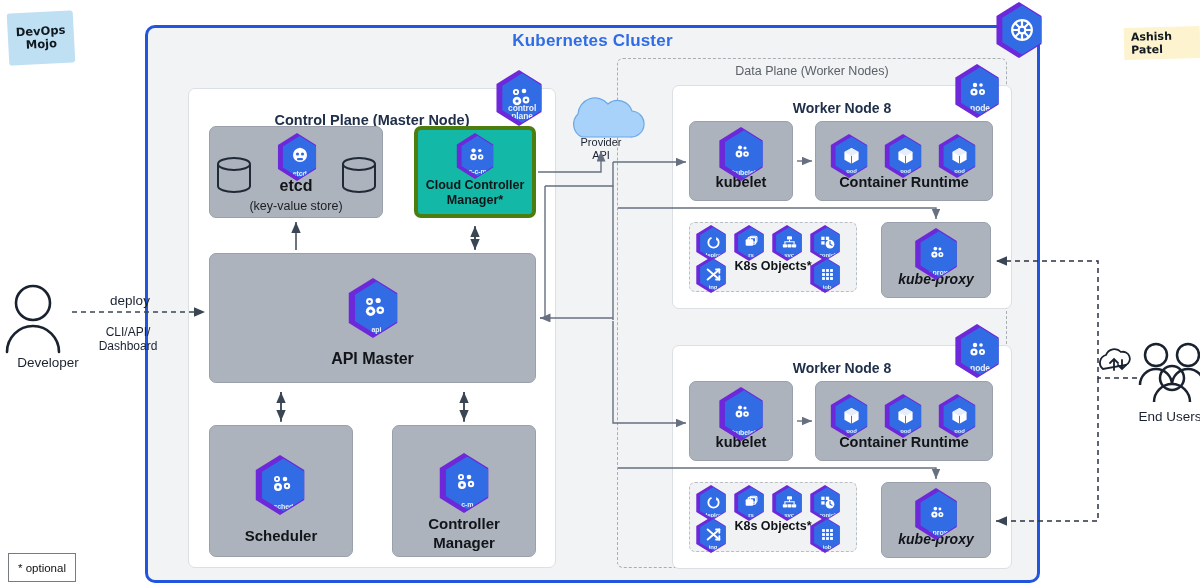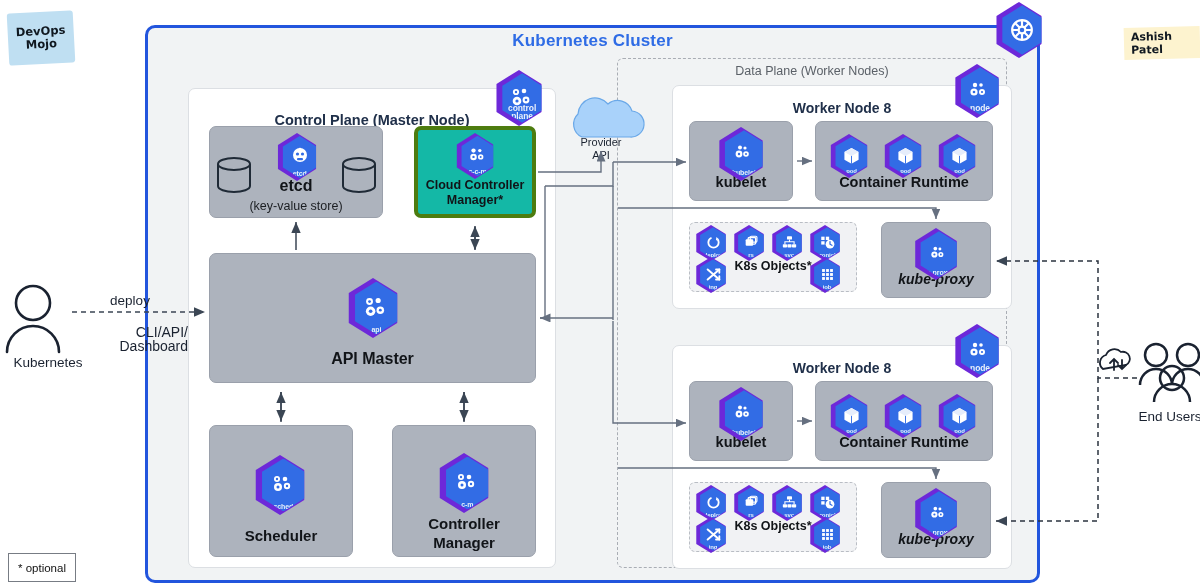--- a/index.html
+++ b/index.html
@@ -123,22 +123,22 @@
   .hex.big .cap { font-size:8.5px; line-height:8.5px; bottom:4%; }
   .hex.sm .cap { font-size:6px; line-height:6px; }
 
   
   #developer-label { left:0px; top:355px; width:96px; text-align:center;
       font-size:13.5px; color:#1a2230;}
   #endusers-label { left:1125px; top:409px; width:90px; text-align:center;
       font-size:13.5px; color:#1a2230;}
   #kubectl-label { left:70px; top:293px; width:120px; text-align:center;
       font-size:13.5px; color:#1a2230;}
-  #cliapi-label { left:68px; top:325px; width:120px; text-align:right;
-      font-size:14px; color:#1a2230; line-height:14px;}
+  #cliapi-label { left:68px; top:325px; width:120px; text-align:center;
+      font-size:12px; color:#1a2230; line-height:14px;}
 
   #cloudapi-text {
     left:565px; top:123px; width:72px; text-align:center;
     font-size:11px; color:#1a2230; line-height:13px;
   }
 
   
   #logo-note {
     left:8px; top:12px; width:66px; height:52px;
     background:#bfdff2; transform:rotate(-3deg);
@@ -233,21 +233,21 @@
   <div class="abs gbox" id="w2-runtime">
     <div class="boxlabel runtime-label">Container Runtime</div>
   </div>
   <div class="abs objbox" id="w2-objects">
     <div class="obj-label">K8s Objects*</div>
   </div>
   <div class="abs gbox" id="w2-kproxy">
     <div class="boxlabel kproxy-label">kube-proxy</div>
   </div>
 
-  <div class="abs" id="developer-label">Kubernetes</div>
+  <div class="abs" id="developer-label">Developer</div>
   <div class="abs" id="endusers-label">End Users</div>
   <div class="abs" id="kubectl-label">deploy</div>
   <div class="abs" id="cliapi-label">CLI/API/<br>Dashboard</div>
   <div class="abs" id="cloudapi-text">Cloud<br>Provider<br>API</div>
 
   <svg class="overlay" viewBox="0 0 1200 588">
     <defs>
       <marker id="arr" markerWidth="9" markerHeight="9" refX="7.5" refY="3.2" orient="auto" markerUnits="strokeWidth">
         <path d="M0,0 L7.5,3.2 L0,6.4 z" fill="#3b4654"></path>
       </marker>

